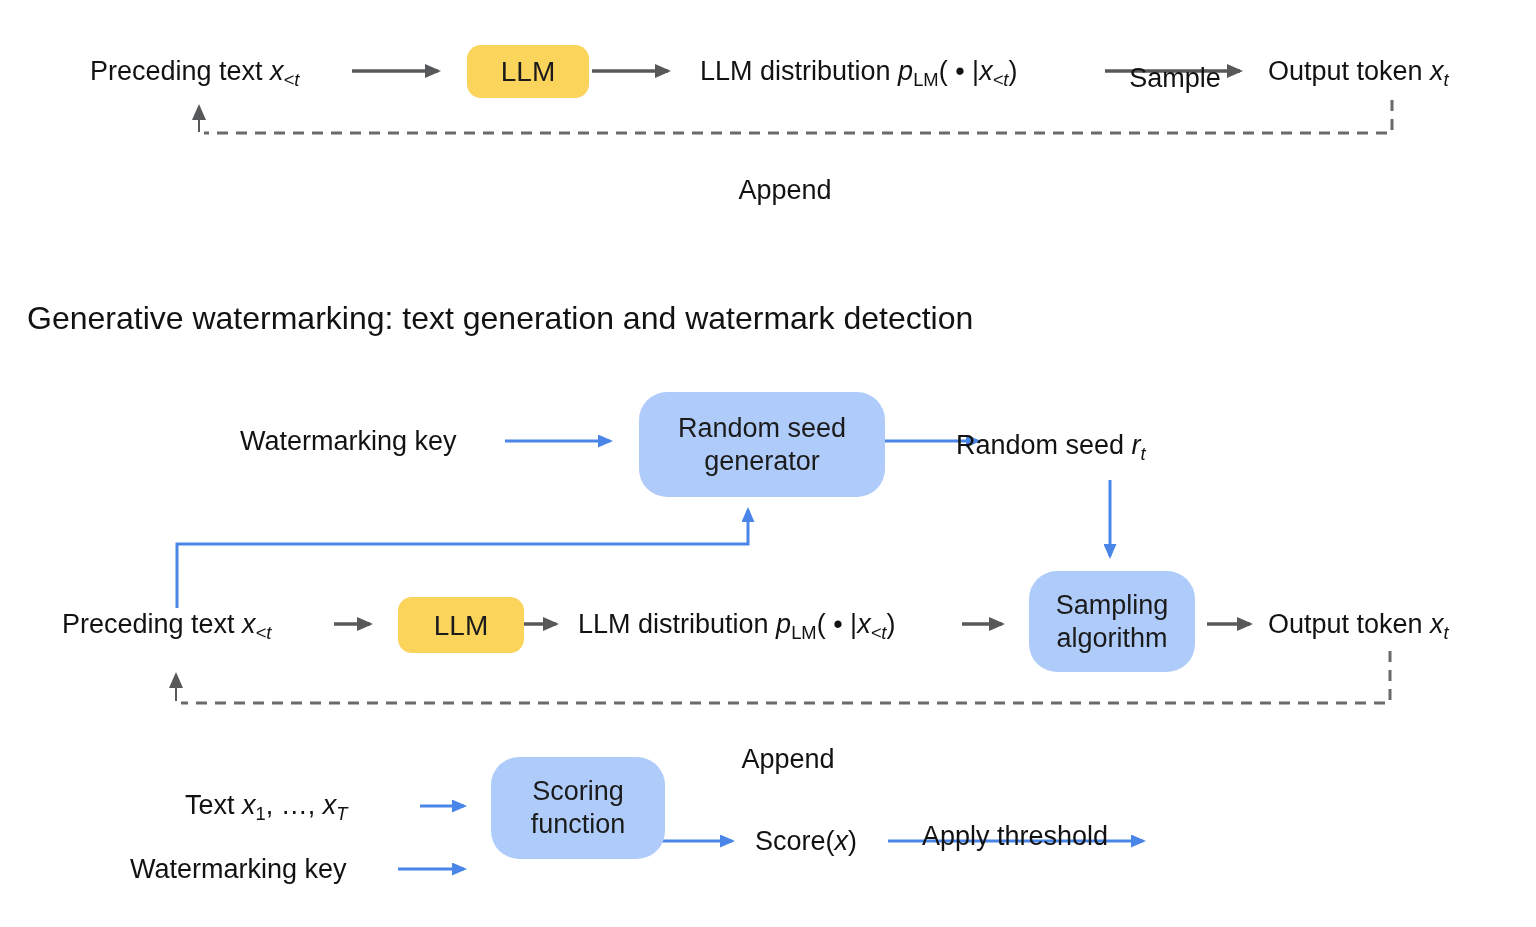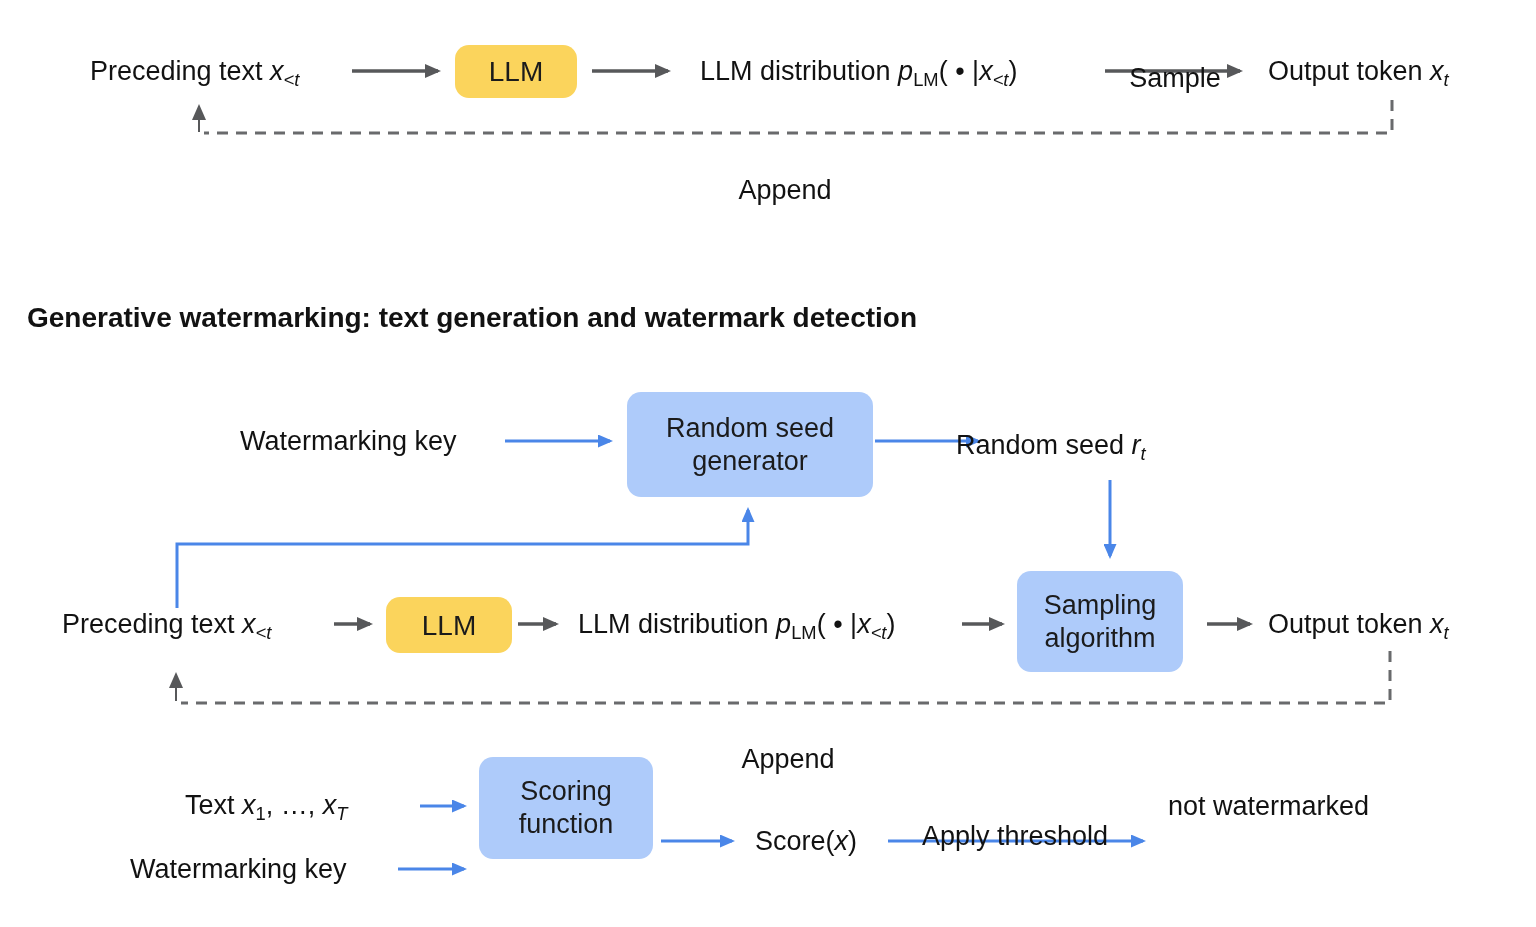--- a/index.html
+++ b/index.html
@@ -6,28 +6,29 @@
   body{
     width:1536px;height:927px;position:relative;background:var(--background,#fff);
     font-family:"Liberation Sans",sans-serif;color:var(--text,#121212);
     overflow:hidden;
   }
   .lbl{
     position:absolute;font-size:27px;line-height:34px;white-space:nowrap;
   }
   .lbl sub{font-size:68%;line-height:0;}
   .center{text-align:center;white-space:normal;margin-top:32px;}
-  .heading{position:absolute;font-size:28px;font-weight:bold;line-height:34px;white-space:nowrap;}
+  .heading{position:absolute;font-size:32px;font-weight:normal;line-height:34px;white-space:nowrap;}
   .box{
     position:absolute;display:flex;align-items:center;justify-content:center;
     text-align:center;border-radius:14px;font-size:27px;line-height:33px;
     color:#1b1b1b;
+    margin-left:12px;
   }
   .box-yellow{background:var(--box-yellow,#fbd45c);}
-  .box-blue{background:var(--box-blue,#aecbfa);}
+  .box-blue{background:var(--box-blue,#aecbfa);border-radius:28px;}
   svg.arrows{position:absolute;left:0;top:0;pointer-events:none;}
   .ln-gray{stroke:var(--arrow-gray,#57585a);stroke-width:3.5;fill:none;}
   .ln-gray-thin{stroke:var(--arrow-gray,#57585a);stroke-width:2;fill:none;}
   .ln-dash{stroke:var(--dashed-gray,#696a6c);stroke-width:3;fill:none;stroke-dasharray:11 8;}
   .ln-blue{stroke:var(--accent-blue,#4a86e8);stroke-width:3;fill:none;}
   .mk-gray{fill:var(--arrow-gray,#57585a);}
   .mk-blue{fill:var(--accent-blue,#4a86e8);}
 </style>
 </head>
 <body>
@@ -111,14 +112,13 @@
 
 <div class="box box-blue" style="left:479px;top:757px;width:174px;height:102px">
     <span style="width:140px">Scoring function</span>
   </div>
 
 <div class="lbl" style="left:755px;top:824px"><span>Score(</span><i>x</i><span>)</span></div>
 
 <div class="lbl center" style="left:900px;top:787px;width:230px">Apply threshold</div>
 
 <div class="lbl" style="left:1168px;top:787px;line-height:38px">
-  <div>not watermarked</div>
 </div>
 
 </body></html>

